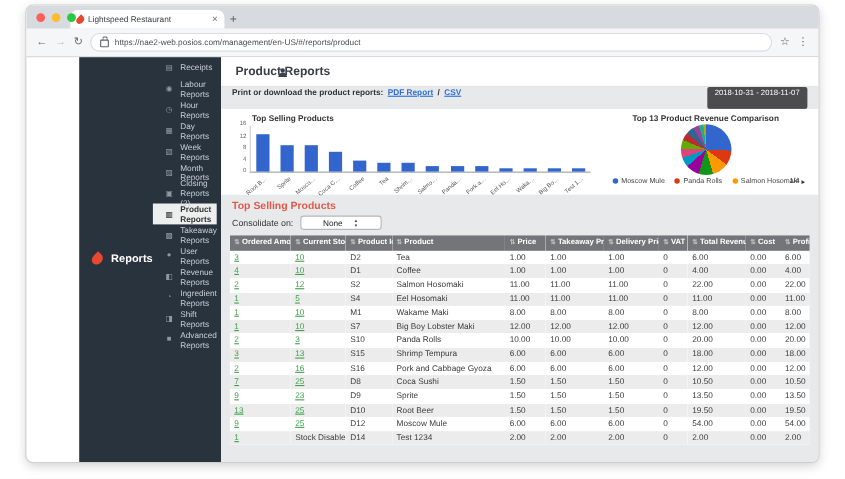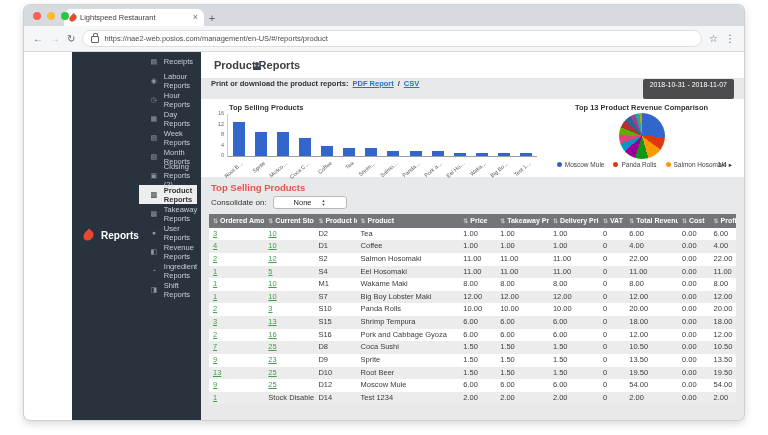--- a/index.html
+++ b/index.html
@@ -177,20 +177,24 @@
               <span class="si-icon">◧</span>
               <span>Revenue Reports</span>
             </div>
             <div class="side-item">
               <span class="si-icon">◔</span>
               <span>Ingredient Reports</span>
             </div>
             <div class="side-item">
               <span class="si-icon">◨</span>
               <span>Shift Reports</span>
+            </div>
+            <div class="side-item">
+              <span class="si-icon">■</span>
+              <span>Advanced Reports</span>
             </div>
           </div>
         <div class="side-spacer"></div>
         <div class="location-row">
           <span class="loc-icon">⌂</span>
           <span>Sushi City</span>
         </div>
         <div class="side-footer">
           <span class="person"></span>
           <span class="logout">⇥</span>

